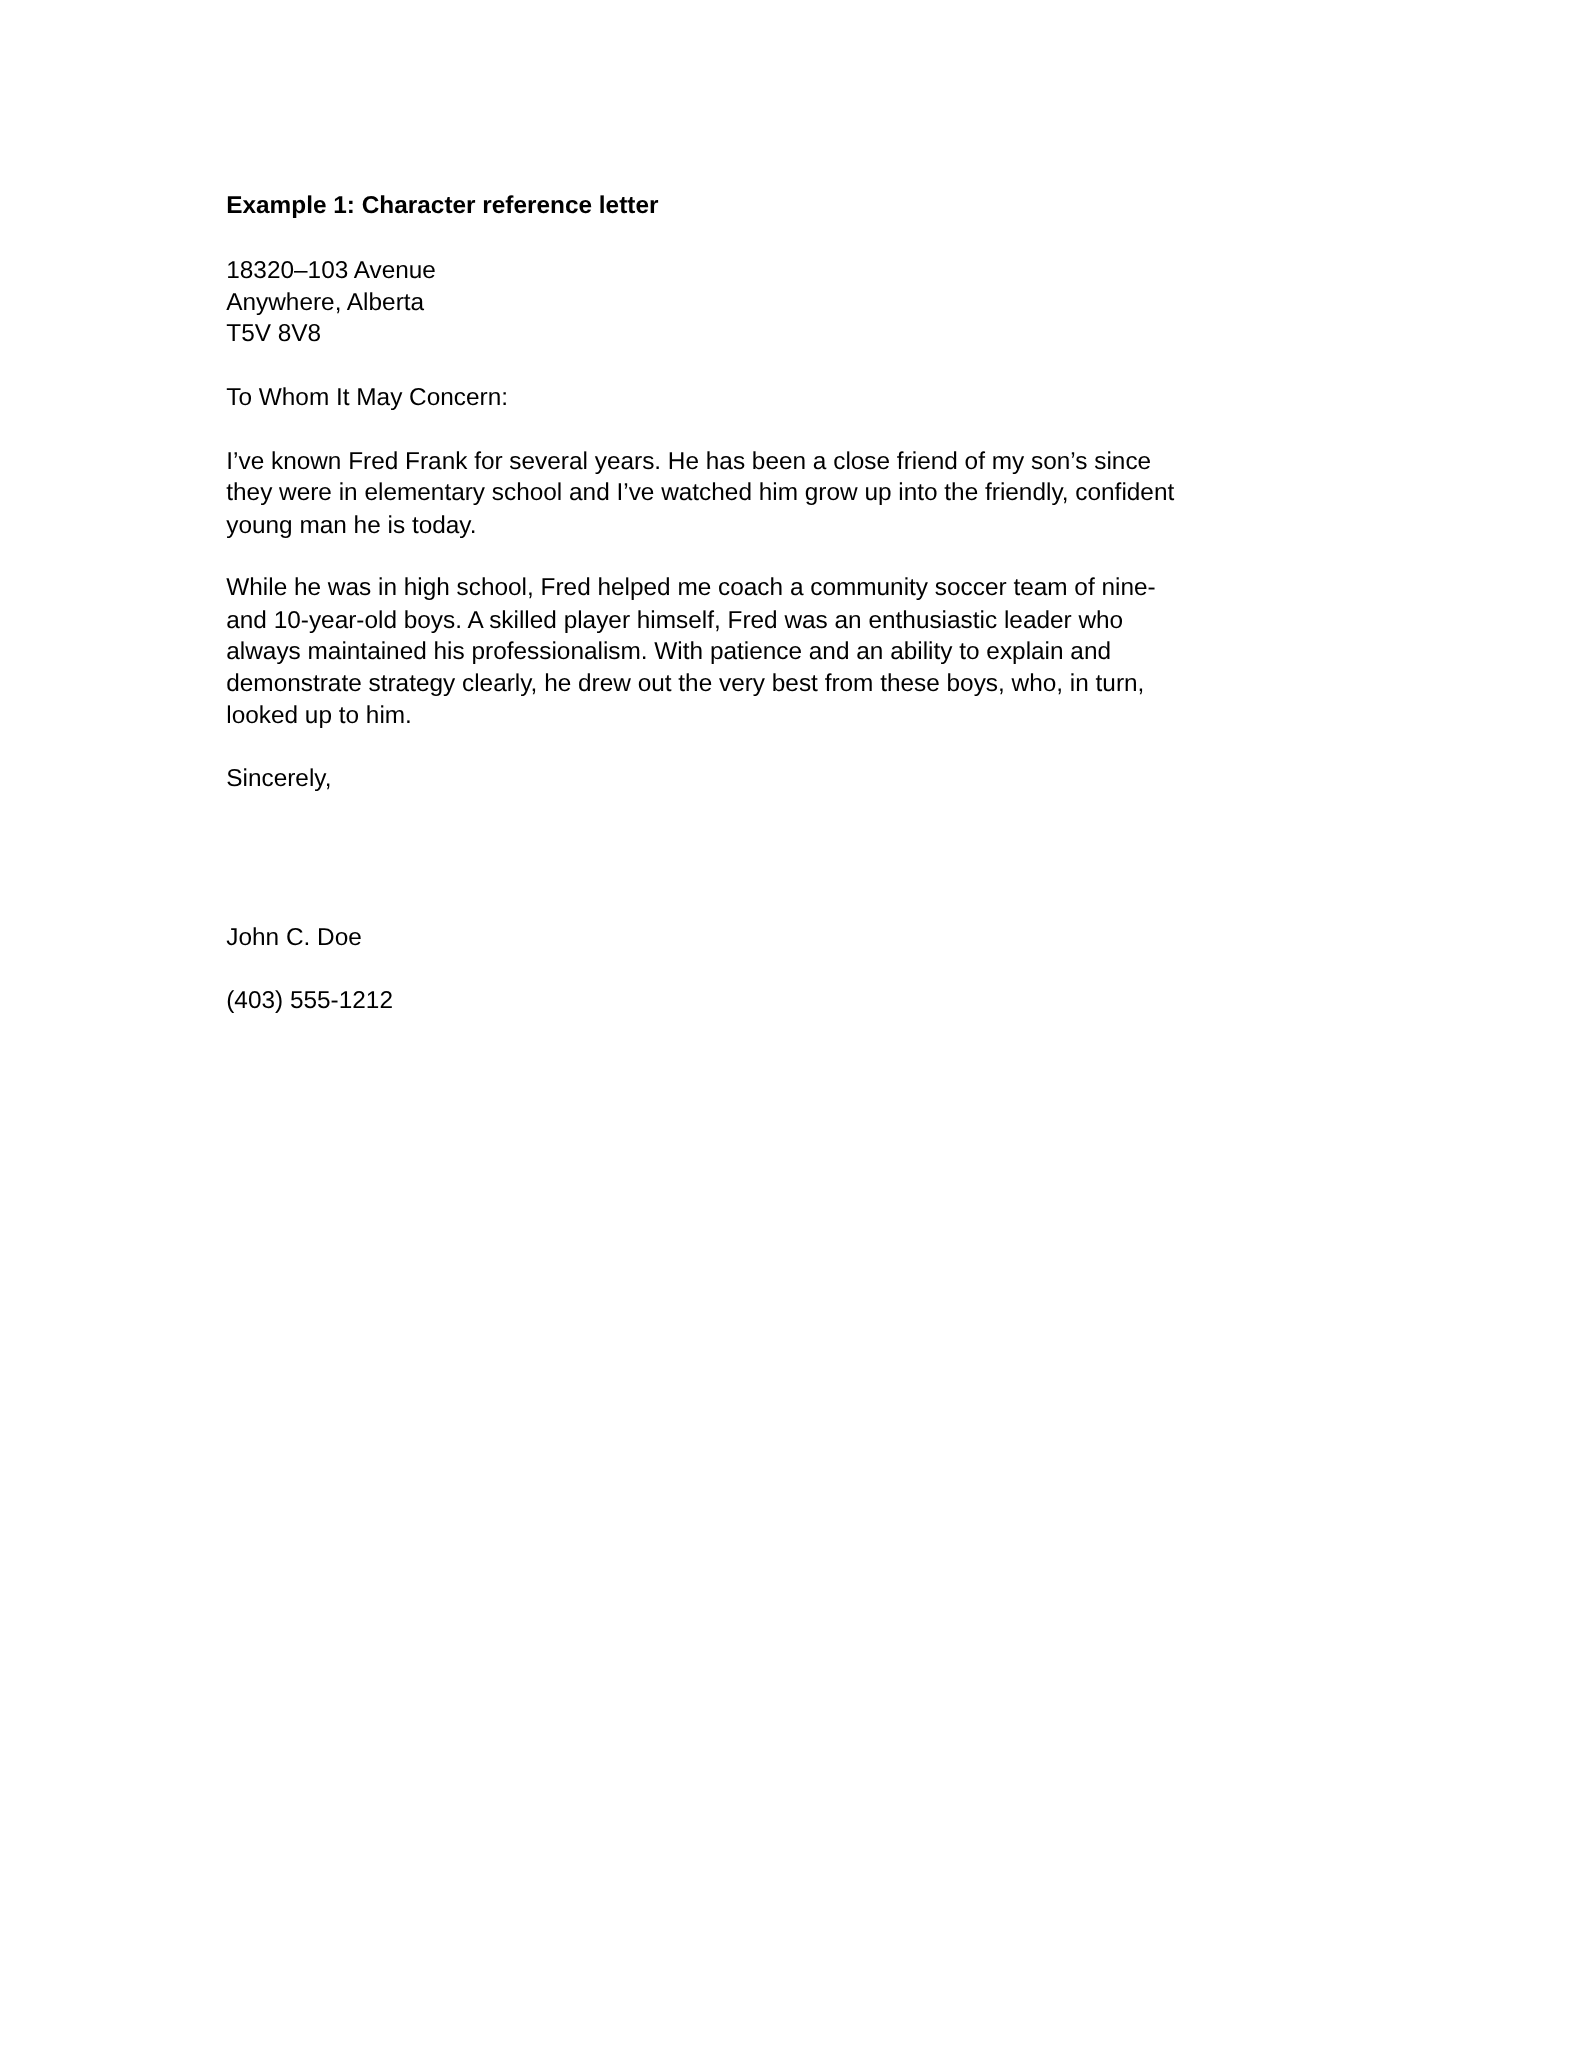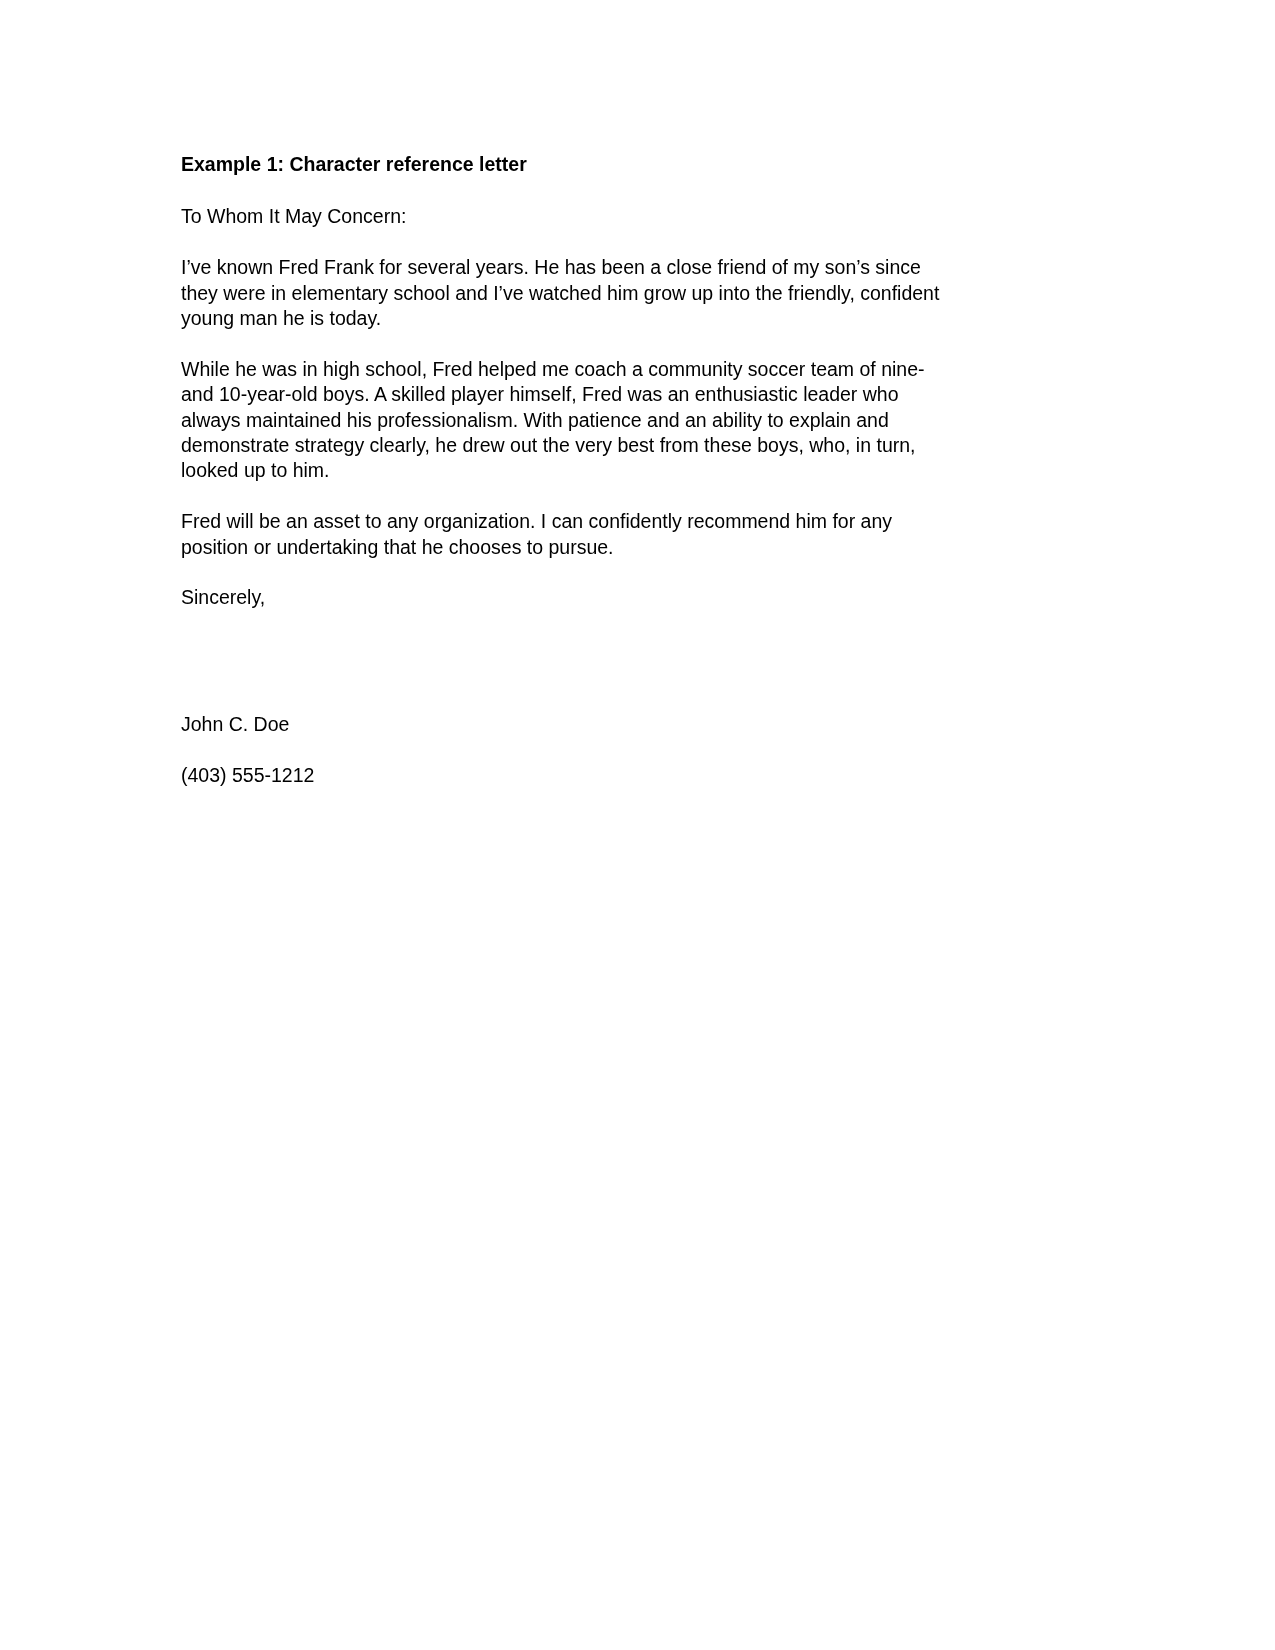--- a/index.html
+++ b/index.html
@@ -38,37 +38,38 @@
     white-space: pre-line;
   }
 </style>
 </head>
 <body>
 
 <div class="page">
 
   <h1 class="heading">Example 1: Character reference letter</h1>
 
+  <div class="block">18320–103 Avenue
+Anywhere, Alberta
+T5V 8V8</div>
 
 
   <div class="block">To Whom It May Concern:</div>
 
   <div class="block">I’ve known Fred Frank for several years. He has been a close friend of my son’s since
 they were in elementary school and I’ve watched him grow up into the friendly, confident
 young man he is today.</div>
 
   <div class="block">While he was in high school, Fred helped me coach a community soccer team of nine-
 and 10-year-old boys. A skilled player himself, Fred was an enthusiastic leader who
 always maintained his professionalism. With patience and an ability to explain and
 demonstrate strategy clearly, he drew out the very best from these boys, who, in turn,
 looked up to him.</div>
 
 
-  <div class="block">Fred will be an asset to any organization. I can confidently recommend him for any
-position or undertaking that he chooses to pursue.</div>
 
 
   <div class="block">Sincerely,</div>
 
   <div class="block signature-gap">
     <div class="line">John C. Doe</div>
     <div class="line">(403) 555-1212</div>
   </div>
 
 </div>

